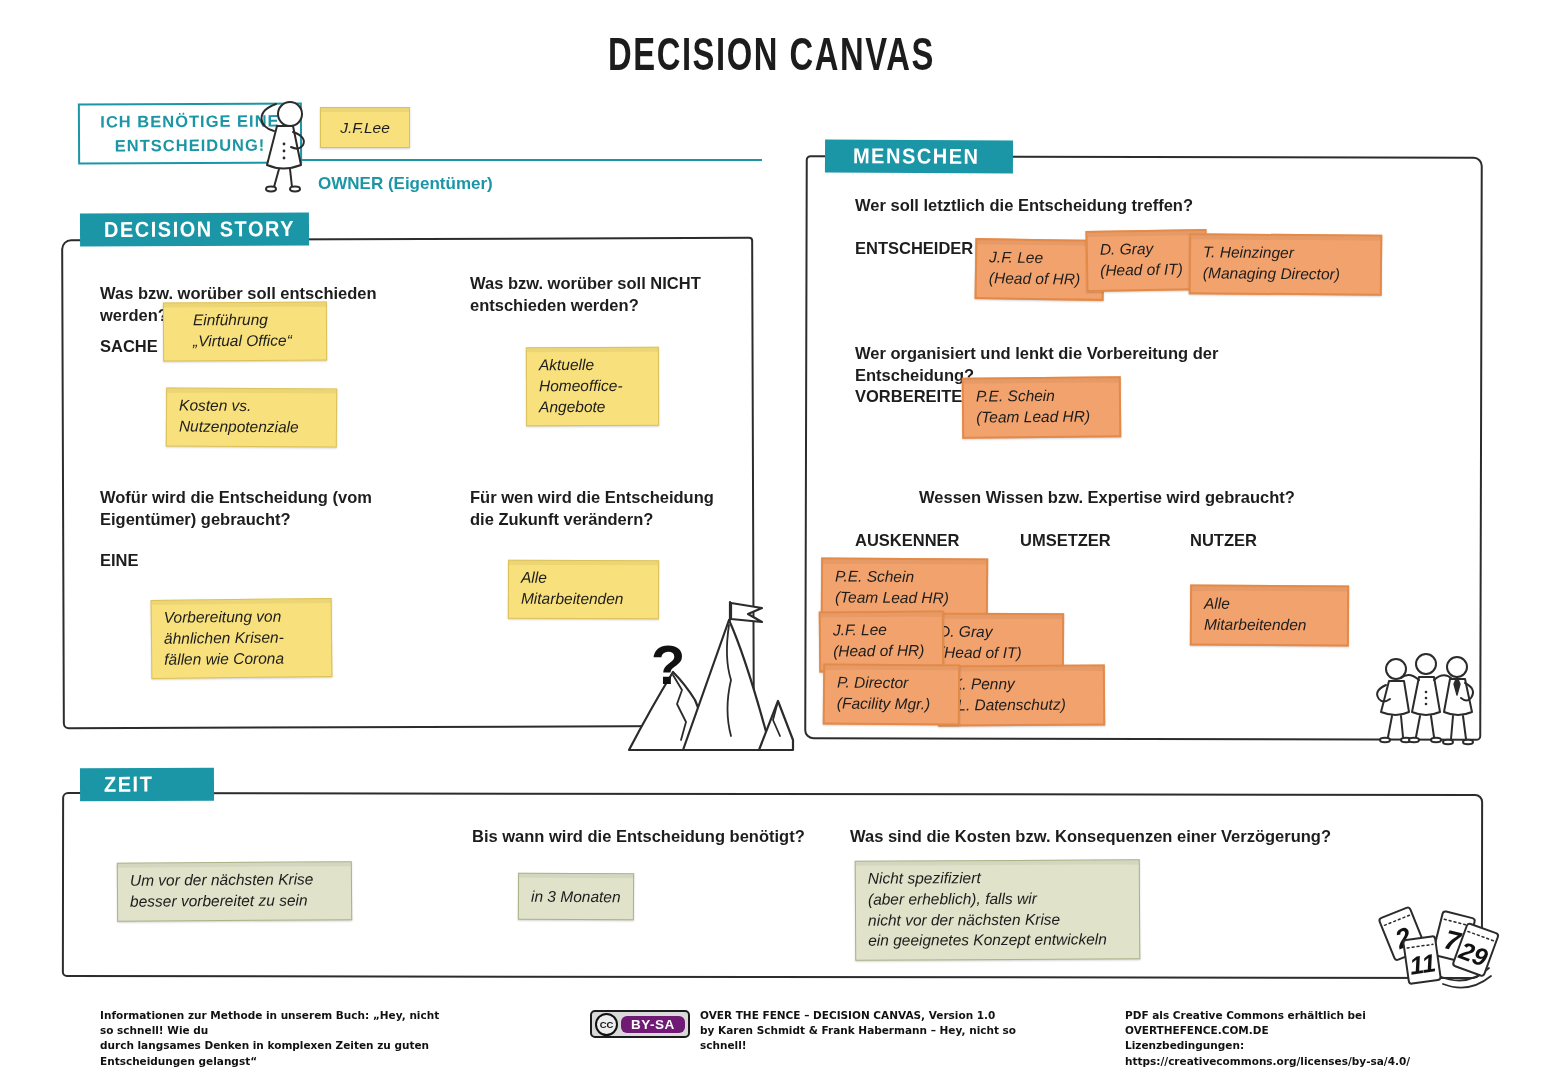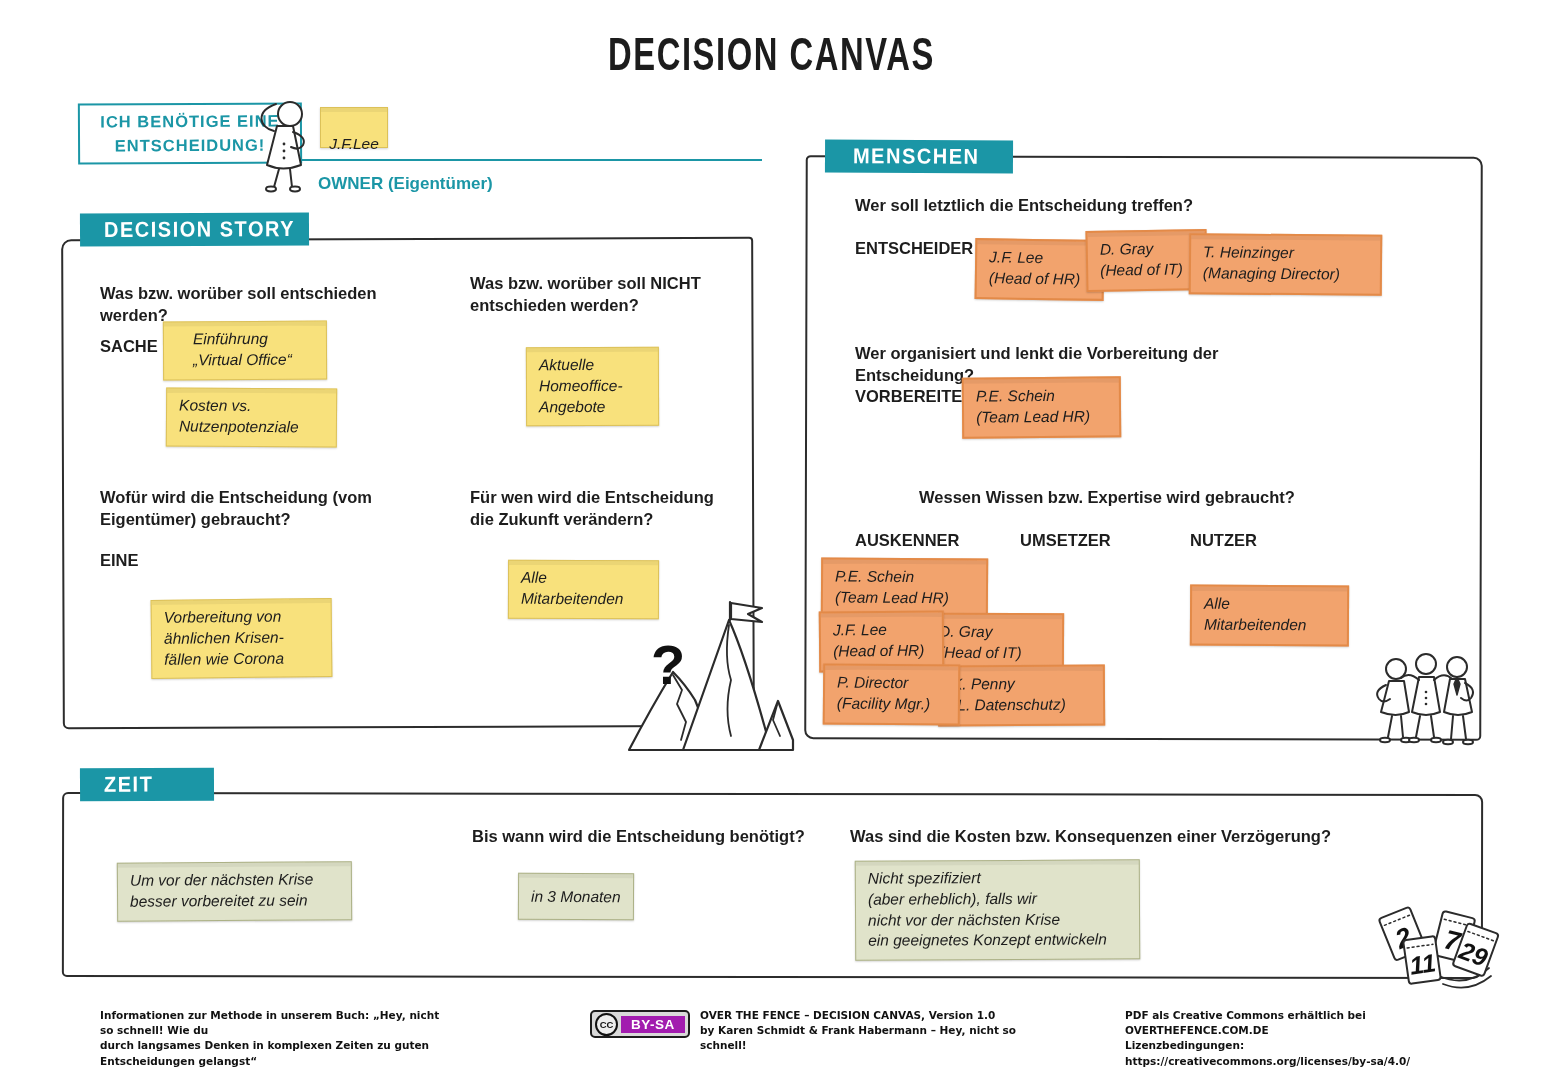--- a/index.html
+++ b/index.html
@@ -36,22 +36,22 @@
     transform:rotate(-0.3deg);}
   .owner-line{position:absolute;left:300px;top:159px;width:462px;height:2px;background:#1b96a6;}
   .owner-role{position:absolute;left:318px;top:174px;color:#1b96a6;font-weight:700;font-size:17px;}
 
   .foot{position:absolute;font-weight:700;font-size:10.5px;line-height:1.45;white-space:pre-line;
     color:#111;font-family:"DejaVu Sans",sans-serif;}
   .ccbadge{position:absolute;left:590px;top:1010px;width:100px;height:28px;border:2px solid #1c1c1c;
     border-radius:5px;background:#d9d9d9;display:flex;align-items:center;padding:0 3px;box-sizing:border-box;}
   .cc-circle{width:19px;height:19px;border:2px solid #111;border-radius:50%;background:#eee;
     display:flex;align-items:center;justify-content:center;font-size:9.5px;font-weight:700;color:#111;}
-  .cc-dark{flex:1;margin-left:3px;background:#a21caf;color:#fff;font-weight:700;font-size:13.5px;
-    text-align:center;border-radius:0;padding:1px 0;letter-spacing:.5px;}
+  .cc-dark{flex:1;margin-left:3px;background:#701a75;color:#fff;font-weight:700;font-size:13.5px;
+    text-align:center;border-radius:6px;padding:1px 0;letter-spacing:.5px;}
 
   svg{position:absolute;z-index:3;overflow:visible;}
   svg text{font-family:"Liberation Sans",sans-serif;}
 </style>
 </head>
 <body>
 
 <div class="canvas">
 
   <div class="title"><span>DECISION CANVAS</span></div>
@@ -63,41 +63,41 @@
     <path d="M28 32 C12 28 10 12 30 5" fill="none"></path>
     <path d="M31 27 L21 66 Q37 73 55 66 L47 27 Z" fill="#fff"></path>
     <path d="M47 33 Q61 38 57 46 Q53 52 45 48" fill="none"></path>
     <circle cx="38" cy="45" r="1.4" fill="#2b2b2b" stroke="none"></circle>
     <circle cx="38" cy="52" r="1.4" fill="#2b2b2b" stroke="none"></circle>
     <circle cx="38" cy="59" r="1.4" fill="#2b2b2b" stroke="none"></circle>
     <path d="M33 70 L28 88 M44 70 L46 88"></path>
     <ellipse cx="25" cy="90" rx="5" ry="2.4" fill="#fff"></ellipse>
     <ellipse cx="49" cy="90" rx="5" ry="2.4" fill="#fff"></ellipse>
   </svg>
-  <div class="sticky" style="left:320px;top:107px;width:68px;height:41px;box-sizing:border-box;text-align:center;padding:26px 4px 0 4px;">J.F.Lee</div>
+  <div class="sticky" style="left:320px;top:107px;width:90px;height:41px;box-sizing:border-box;text-align:center;padding:10px 4px 0 4px;">J.F.Lee</div>
   <div class="owner-line"></div>
   <div class="owner-role">OWNER (Eigentümer)</div>
 
   <div class="panel" id="panel-story"></div>
   <div class="panel" id="panel-menschen"></div>
   <div class="panel" id="panel-zeit"></div>
 
   <div class="hdr" style="left:80px;top:213px;width:205px;height:33px;padding-left:24px;transform:rotate(-0.3deg);">
       <span>DECISION STORY</span>
     </div>
   <div class="hdr" style="left:825px;top:140px;width:160px;height:33px;padding-left:28px;transform:rotate(0.3deg);">
       <span>MENSCHEN</span>
     </div>
   <div class="hdr" style="left:80px;top:768px;width:110px;height:33px;padding-left:24px;transform:rotate(-0.3deg);">
       <span>ZEIT</span>
     </div>
 
   <div class="q" style="left:100px;top:283px;width:290px;">Was bzw. worüber soll entschieden werden?</div>
   <div class="cat" style="left:100px;top:337px;">SACHE</div>
-  <div class="sticky" style="left:163px;top:321px;width:124px;transform:rotate(-0.3deg);padding-left:29px;">Einführung
+  <div class="sticky" style="left:163px;top:302px;width:124px;transform:rotate(-0.3deg);padding-left:29px;">Einführung
 „Virtual Office“</div>
   <div class="sticky" style="left:166px;top:388px;width:148px;transform:rotate(0.4deg);">Kosten vs.
 Nutzenpotenziale</div>
 
   <div class="q" style="left:470px;top:273px;width:255px;">Was bzw. worüber soll NICHT entschieden werden?</div>
   <div class="sticky" style="left:526px;top:347px;width:110px;transform:rotate(-0.2deg);">Aktuelle
 Homeoffice-
 Angebote</div>
 
   <div class="q" style="left:100px;top:487px;width:310px;">Wofür wird die Entscheidung (vom Eigentümer) gebraucht?</div>

